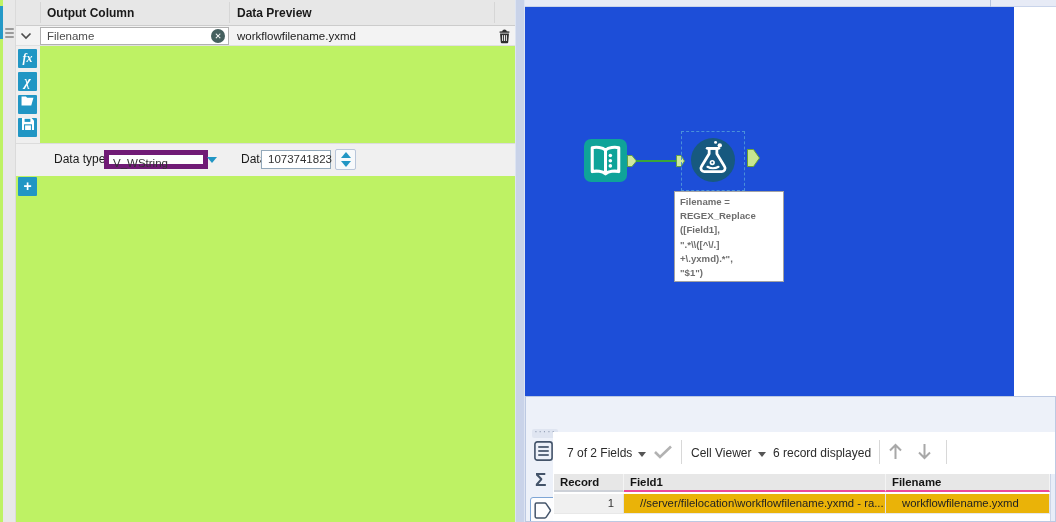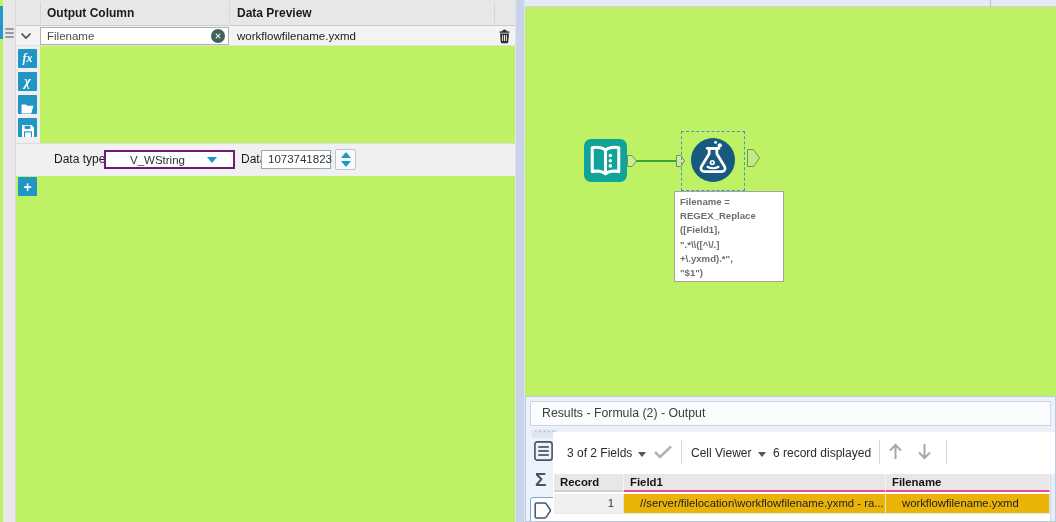--- a/index.html
+++ b/index.html
@@ -19,44 +19,44 @@
   .hdr-label { position: absolute; top: 0; line-height: 26px; font-size: 12px; font-weight: bold; color: #1a1a1a; white-space: nowrap; }
 
   .field-row { left: 16px; top: 26px; width: 499px; height: 20px; background: #f3f3f3; border-bottom: 1px solid #e0e0e0; }
   .chevron { left: 20px; top: 32px; }
   .name-input { left: 40px; top: 27px; width: 189px; height: 18px; background: #fff; border: 1px solid #b1b1b1; font-size: 11.5px; color: #4c4c4c; line-height: 16px; padding-left: 6px; white-space: nowrap; overflow: hidden; }
   .clear-btn { left: 211px; top: 29px; width: 14px; height: 14px; border-radius: 50%; background: #45605f; color: #fff; font-size: 8.5px; line-height: 14px; text-align: center; font-weight: bold; }
   .preview-val { left: 237px; top: 26px; height: 20px; line-height: 20px; font-size: 11.5px; color: #1b1b1b; white-space: nowrap; }
   .trash { left: 498px; top: 29px; }
 
   .fx-col { left: 16px; top: 46px; width: 24px; height: 97px; background: #efefef; }
-  .blue-btn { left: 18px; width: 19px; height: 19px; background: #2196c4; border-radius: 1px; color: #fff; text-align: center; cursor: pointer; display: flex; align-items: flex-end; justify-content: center; }
+  .blue-btn { left: 18px; width: 19px; height: 19px; background: #2196c4; border-radius: 1px; color: #fff; text-align: center; cursor: pointer; display: flex; align-items: flex-start; justify-content: center; }
   .glyph-it { font-family: "Liberation Serif", "DejaVu Serif", serif; font-style: italic; font-weight: bold; font-size: 12px; line-height: 19px; }
 
   .formula-line { left: 46px; top: 52px; height: 16px; font-family: "DejaVu Sans Mono", "Liberation Mono", monospace; font-size: 12px; white-space: pre; }
   .seg-plain { color: #1a1a1a; }
   .seg-func { color: #975005; }
   .seg-field { color: #2b74d9; }
   .seg-string { color: #a0309e; font-style: italic; }
 
   .dtype-row { left: 16px; top: 143px; width: 499px; height: 33px; background: #f0f0f0; border-top: 1px solid #dcdcdc; }
   .dtype-label { position: absolute; top: 0; height: 33px; line-height: 33px; font-size: 12px; color: #1a1a1a; margin-left: 8px; }
-  .dd { left: 104px; top: 150px; width: 131px; height: 19px; background: #fdfdfd; border: 2px solid #701a75; font-size: 11.5px; color: #333; line-height: 17px; padding-left: 24px; }
+  .dd { left: 104px; top: 150px; width: 104px; height: 19px; background: #fdfdfd; border: 5px solid #701a75; font-size: 11.5px; color: #333; line-height: 17px; padding-left: 4px; }
   .dd-caret { left: 207px; top: 157px; width: 0; height: 0; border-left: 5px solid transparent; border-right: 5px solid transparent; border-top: 6px solid #2196c4; }
   .size-input { left: 261px; top: 150px; width: 70px; height: 19px; background: #fff; border: 1px solid #93a9bb; font-size: 11.5px; color: #333; line-height: 17px; padding-left: 6px; }
   .spinner { left: 335px; top: 149px; width: 21px; height: 21px; border: 1px solid #b9c6da; border-radius: 2px; display: flex; flex-direction: column; align-items: center; justify-content: center; gap: 3px; background: #f7f9fb; }
   .tri-up { width: 0; height: 0; border-left: 5px solid transparent; border-right: 5px solid transparent; border-bottom: 6px solid #2196c4; }
   .tri-dn { width: 0; height: 0; border-left: 5px solid transparent; border-right: 5px solid transparent; border-top: 6px solid #2196c4; }
   .plus-btn { left: 18px; top: 177px; font-size: 14px; font-weight: bold; line-height: 18px; }
 
   
   #splitter { left: 515px; top: 0; width: 10px; height: 522px; background: #c9d3e9; border-left: 1px solid #dde4f2; border-right: 1px solid #dde4f2; cursor: col-resize; }
 
   
-  #canvas { left: 525px; top: 0; width: 531px; height: 522px; background: #bef264; }
+  #canvas { left: 525px; top: 0; width: 489px; height: 522px; background: #1d4ed8; }
   .canvas-topstrip { left: 0; top: 0; width: 531px; height: 7px; background: #e7ebf6; border-bottom: 1px solid #c9d4ea; }
   .topstrip-div { left: 465px; top: 0; width: 1px; height: 7px; background: #b7c3dd; }
   .tool-input { left: 59px; top: 139px; width: 43px; height: 43px; background: #0fa399; border-radius: 7px; }
   .tool-formula-circle { left: 166px; top: 138px; width: 44px; height: 44px; background: #17597f; border-radius: 50%; }
   .sel-box { left: 156px; top: 131px; width: 64px; height: 60px; border: 1px dashed #4a90d9; }
   .conn-line { left: 111px; top: 160px; width: 42px; height: 2px; background: #3aa53a; }
   .anchor { overflow: visible; }
   .annotation { left: 149px; top: 191px; width: 110px; height: 91px; background: #fff; border: 1px solid #a3a3a3; padding: 3px 5px; font-size: 9.6px; line-height: 14.2px; font-weight: bold; color: #6e6e6e; white-space: nowrap; overflow: hidden; }
 
   
@@ -194,39 +194,38 @@
       <div>Filename =</div>
       <div>REGEX_Replace</div>
       <div>([Field1],</div>
       <div>".*\\([^\/.]</div>
       <div>+\.yxmd).*",</div>
       <div>"$1")</div>
     </div>
   </div>
 
   <div id="results-panel" class="abs">
-    <div class="res-header">Results - Formula (2) - Output</div>
     <div class="dots-tab">·····</div>
 
     <svg class="strip-icon" style="left:7px;top:43px" width="21" height="22" viewBox="0 0 22 22">
       <rect x="2" y="1.5" width="18" height="19" rx="2.5" fill="none" stroke="#44546a" stroke-width="1.7"></rect>
       <line x1="5.5" y1="6.8" x2="16.5" y2="6.8" stroke="#44546a" stroke-width="1.8"></line>
       <line x1="5.5" y1="11" x2="16.5" y2="11" stroke="#44546a" stroke-width="1.8"></line>
       <line x1="5.5" y1="15.2" x2="16.5" y2="15.2" stroke="#44546a" stroke-width="1.8"></line>
     </svg>
     <div class="strip-icon sigma-txt" style="left:9px;top:72px">Σ</div>
     <div class="strip-icon penta-box">
       <svg width="21" height="21" viewBox="0 0 24 24">
         <path d="M4 3.5 h9.5 a2 2 0 0 1 1.6 0.9 l4.4 6.5 a2 2 0 0 1 0 2.2 l-4.4 6.5 a2 2 0 0 1 -1.6 0.9 H4 a1.5 1.5 0 0 1 -1.5 -1.5 v-14 A1.5 1.5 0 0 1 4 3.5 Z" fill="none" stroke="#44546a" stroke-width="1.7"></path>
       </svg>
     </div>
 
     <div class="res-content">
 
-      <div class="tb-text" style="left:14px">3 of 2 Fields</div>
+      <div class="tb-text" style="left:14px">7 of 2 Fields</div>
       <div class="tb-caret" style="left:85px"></div>
       <svg class="strip-icon" style="left:100px;top:13px" width="20" height="14" viewBox="0 0 20 14">
           <path d="M2 7 L7 12 L18 1.5" stroke="#b2b2b2" stroke-width="2.6" fill="none"></path>
         </svg>
       <div class="tb-sep" style="left:128px"></div>
       <div class="tb-text" style="left:138px">Cell Viewer</div>
       <div class="tb-caret" style="left:205px"></div>
       <div class="tb-text" style="left:220px">6 record displayed</div>
       <div class="tb-sep" style="left:326px"></div>
       <svg class="strip-icon" style="left:334px;top:10px" width="17" height="19" viewBox="0 0 17 19">

